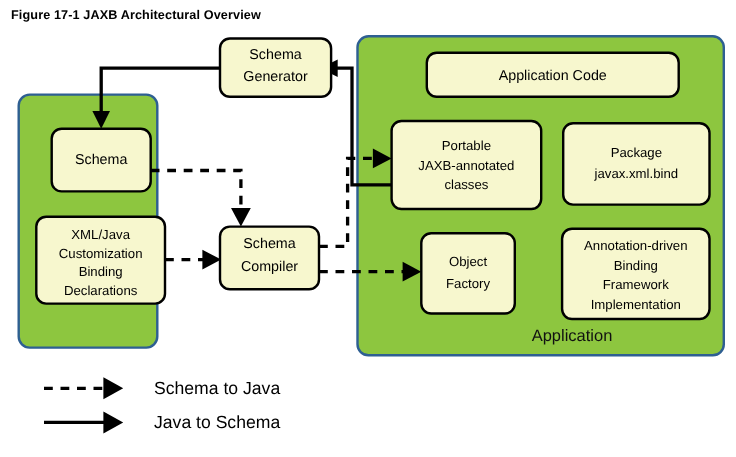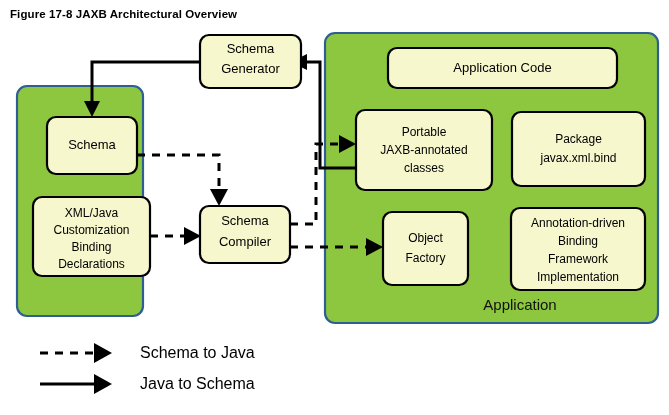--- a/index.html
+++ b/index.html
@@ -80,21 +80,21 @@
   .legend-text {
     font-family: "Liberation Sans", sans-serif;
     font-size: 16px;
     fill: #000000;
     dominant-baseline: middle;
   }
 </style>
 </head>
 <body>
 
-<div id="figure-title">Figure 17-8 JAXB Architectural Overview</div>
+<div id="figure-title">Figure 17-1 JAXB Architectural Overview</div>
 
 <svg id="diagram-canvas" viewBox="0 0 669 415" xmlns="http://www.w3.org/2000/svg">
 
   <rect class="panel-rect" x="17" y="86" rx="10" ry="10" width="126" height="230"></rect>
 
   <rect class="panel-rect" x="325" y="33" rx="10" ry="10" width="333" height="290"></rect>
 
   <g>
     <path class="flow-solid" d="M 356 168 L 320 168 L 320 62 L 301 62"></path>
     <polygon class="arrow-head" points="291,62 307,54 307,70"></polygon>

